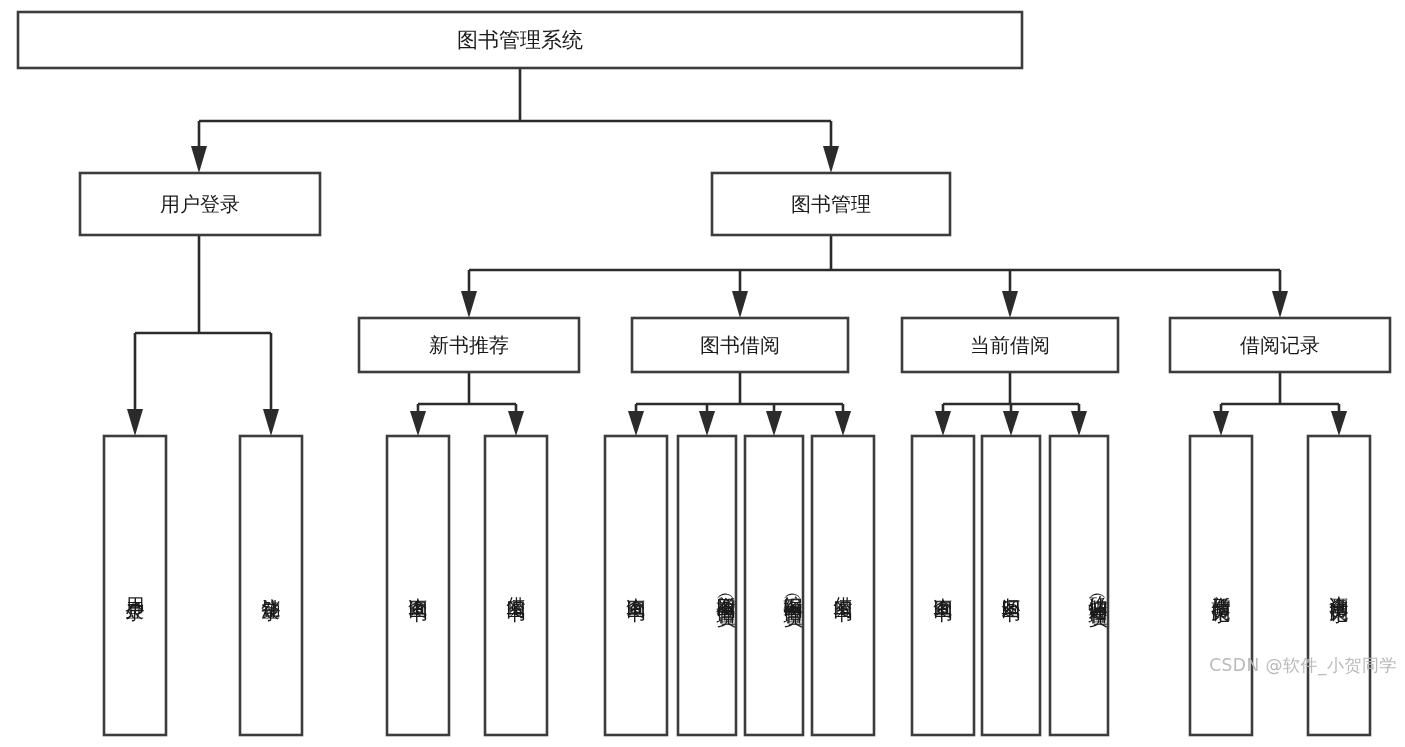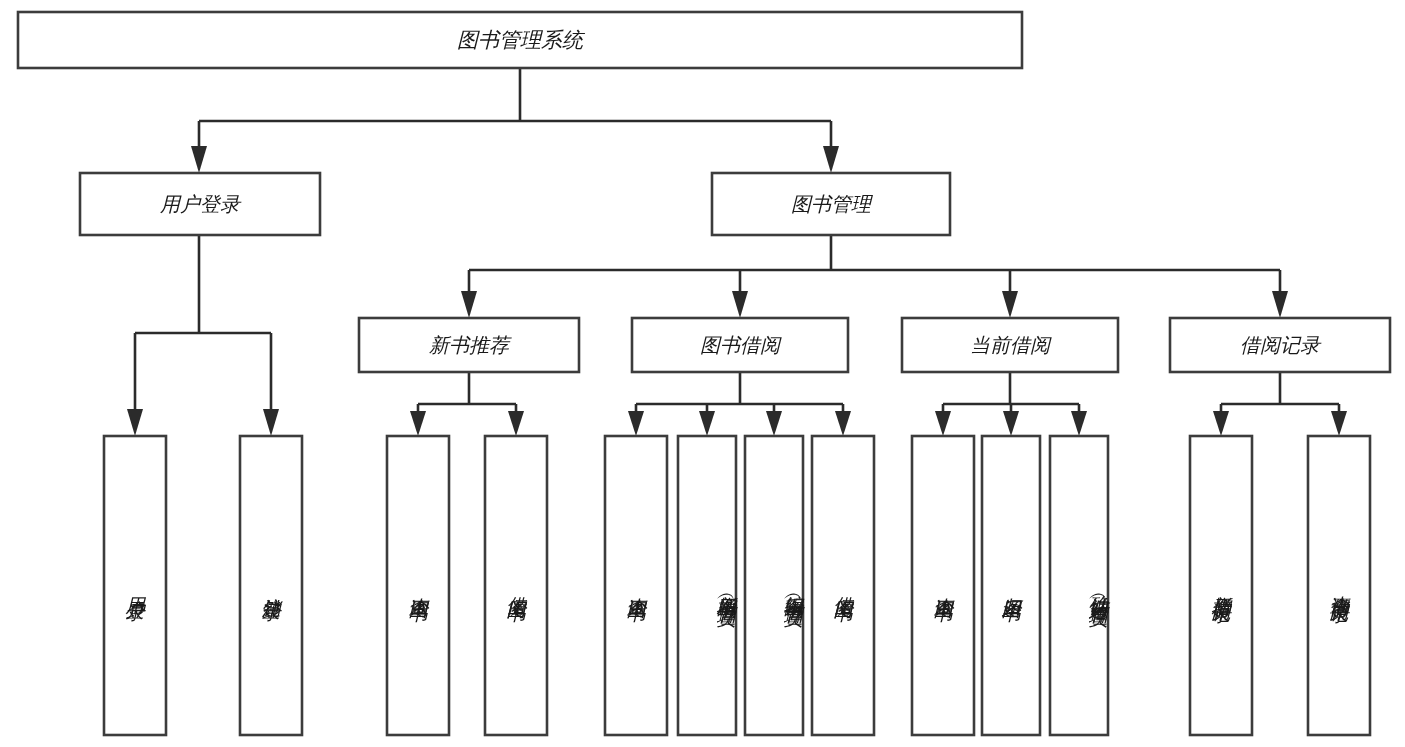--- a/index.html
+++ b/index.html
@@ -12,21 +12,20 @@
     width: 1405px;
     height: 747px;
     overflow: hidden;
     font-family: "DejaVu Sans", "Liberation Sans", sans-serif;
   }
   #diagram-root {
     position: relative;
     width: 1405px;
     height: 681px;
     background: #ffffff;
-    font-style: italic;
   }
   svg.diagram-svg {
     position: absolute;
     left: 0;
     top: 0;
     width: 1405px;
     height: 747px;
     display: block;
   }
   .node-box {
@@ -228,14 +227,15 @@
   <div class="leaf-label" style="left:605px; top:436px; width:62px; height:299px;">查询图书</div>
   <div class="leaf-label" style="left:678px; top:436px; width:58px; height:299px; align-items:flex-start; padding-top:6px; box-sizing:border-box;">新增图书（管理员）</div>
   <div class="leaf-label" style="left:745px; top:436px; width:58px; height:299px; align-items:flex-start; padding-top:6px; box-sizing:border-box;">编辑图书（管理员）</div>
   <div class="leaf-label" style="left:812px; top:436px; width:62px; height:299px;">借阅图书</div>
   <div class="leaf-label" style="left:912px; top:436px; width:62px; height:299px;">查询图书</div>
   <div class="leaf-label" style="left:982px; top:436px; width:58px; height:299px;">归还图书</div>
   <div class="leaf-label" style="left:1050px; top:436px; width:58px; height:299px; align-items:flex-start; padding-top:6px; box-sizing:border-box;">确认归还（管理员）</div>
   <div class="leaf-label" style="left:1190px; top:436px; width:62px; height:299px;">新增借阅记录</div>
   <div class="leaf-label" style="left:1308px; top:436px; width:62px; height:299px;">查询借阅记录</div>
 
+  <div class="watermark">CSDN @软件_小贺同学</div>
 
 </div>
 
 </body></html>

